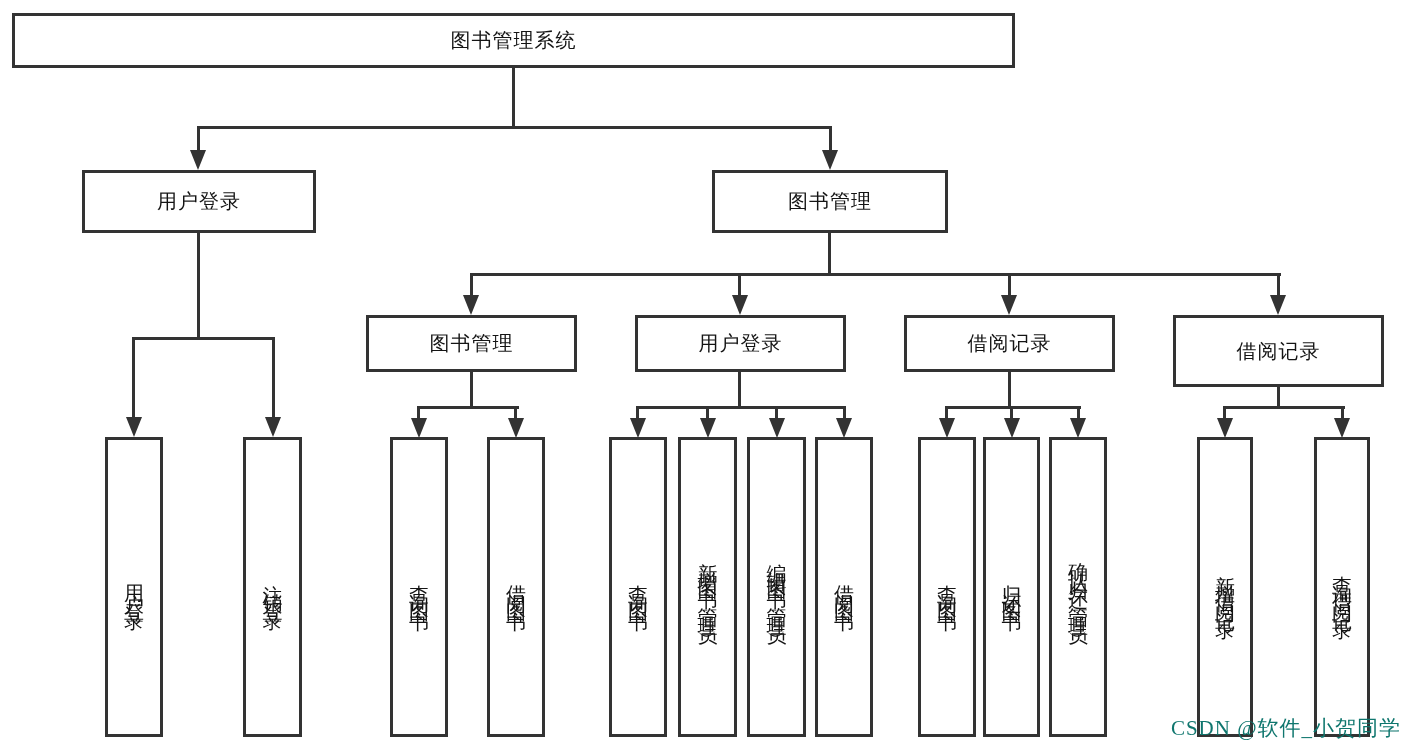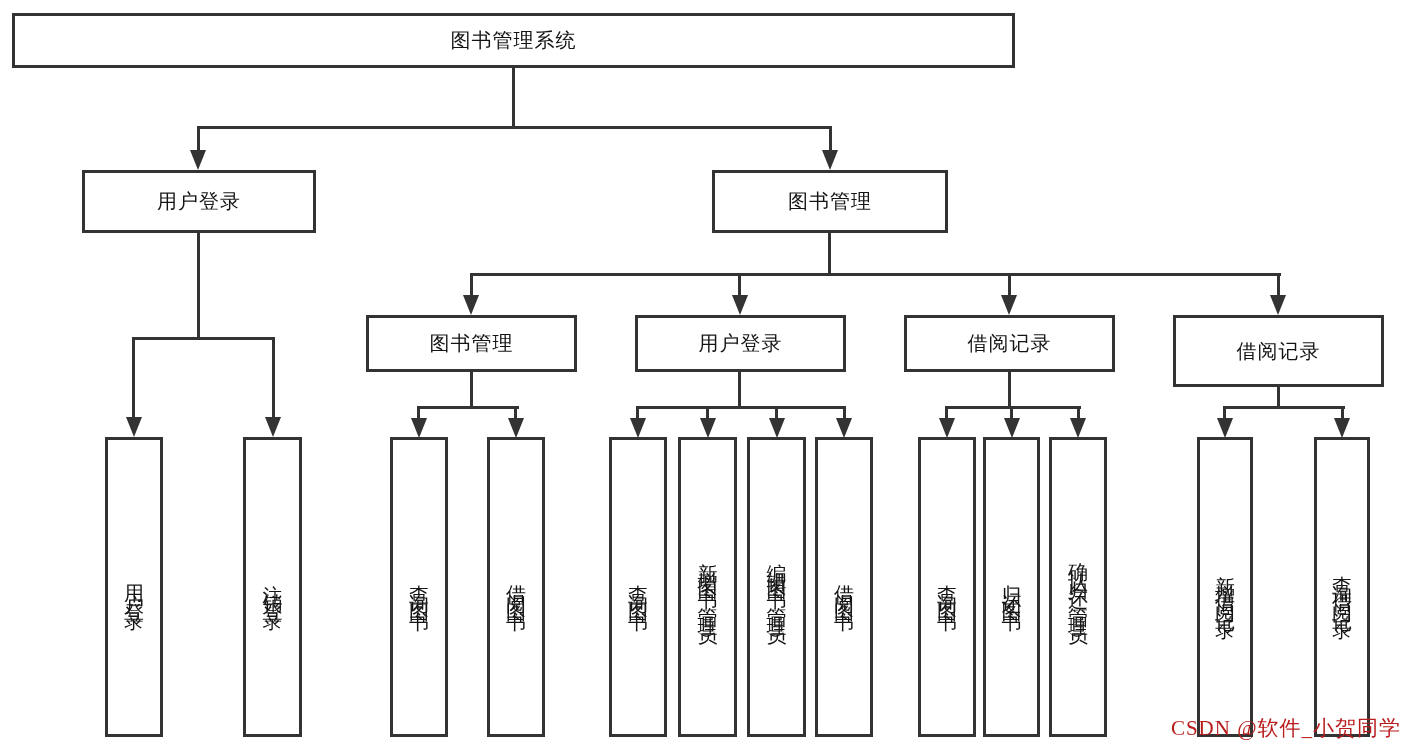--- a/index.html
+++ b/index.html
@@ -19,21 +19,21 @@
   }
   .vl{position:absolute;width:3px;background:#333333;z-index:1;}
   .hl{position:absolute;height:3px;background:#333333;z-index:1;}
   .arr{
     position:absolute;width:0;height:0;z-index:1;
     border-left:8px solid transparent;border-right:8px solid transparent;
     border-top:20px solid #333333;
   }
   .watermark{
     position:absolute;right:4px;bottom:5px;z-index:5;
-    font-size:21px;color:#b91c1c;letter-spacing:1px;white-space:nowrap;
+    font-size:21px;color:#0f766e;letter-spacing:1px;white-space:nowrap;
   }
 </style>
 </head>
 <body>
 
 <div class="stage">
 
   <div class="box" style="left:12px;top:13px;width:1003px;height:55px;">
     <span class="lbl">图书管理系统</span>
   </div>

